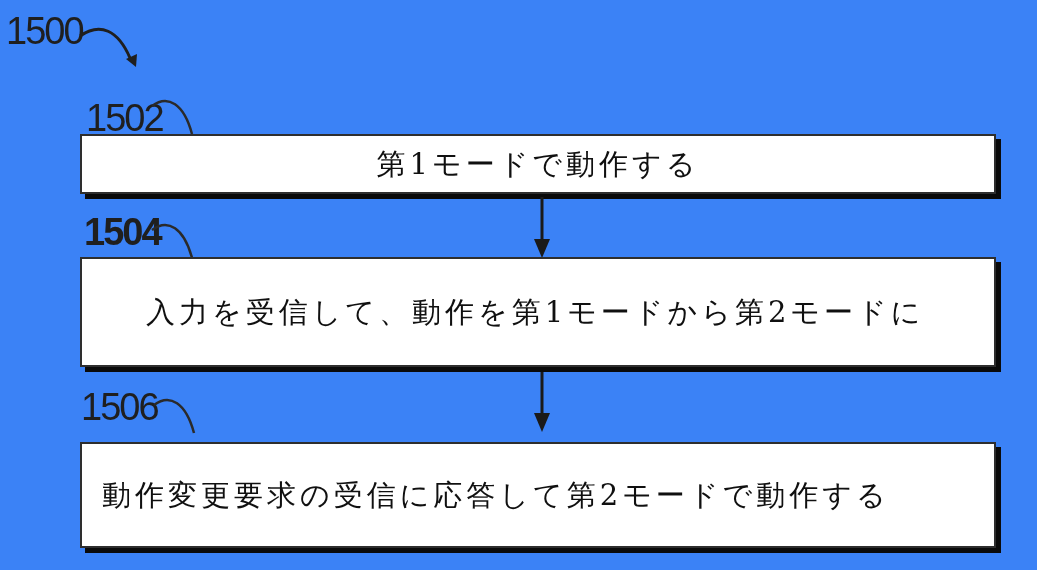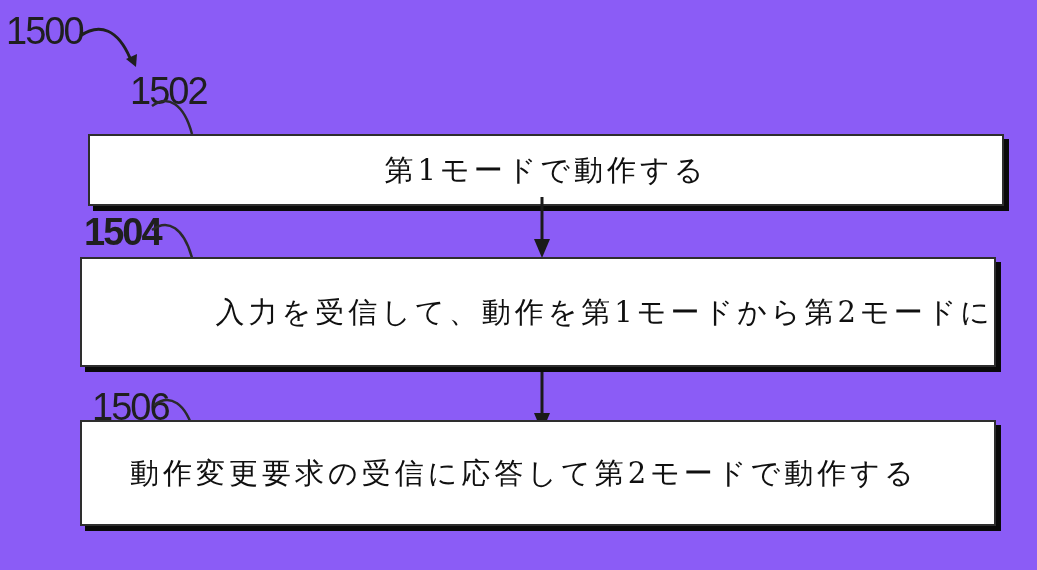--- a/index.html
+++ b/index.html
@@ -1,20 +1,20 @@
 <!DOCTYPE html>
 <html><head>
 <meta charset="utf-8">
 <style>
   html, body { margin: 0; padding: 0; background: #ffffff; }
   .stage {
     position: relative;
     width: 1037px;
     height: 570px;
-    background: #8b5cf6;
+    background: #3b82f6;
     overflow: hidden;
     font-family: "Liberation Sans", sans-serif;
     color: #1a1a1a;
   }
   .ref-label {
     position: absolute;
     font-family: "Liberation Sans", sans-serif;
     font-size: 38px;
     font-weight: 400;
     letter-spacing: -2px;
@@ -35,37 +35,37 @@
     box-sizing: border-box;
   }
   .flow-box .jp-line {
     font-family: "DejaVu Serif", serif;
     font-size: 29px;
     letter-spacing: 4px;
     color: #101010;
     line-height: 46px;
     white-space: nowrap;
   }
-  .box-1 { top: 134px; height: 72px; align-items: center; margin-left: 8px; }
-  .box-2 { top: 257px; height: 110px; padding-left: 64px; align-items: flex-end; }
-  .box-3 { top: 420px; height: 106px; padding-left: 48px; align-items: flex-start; }
+  .box-1 { top: 134px; height: 60px; align-items: center; }
+  .box-2 { top: 257px; height: 110px; padding-left: 64px; align-items: flex-start; }
+  .box-3 { top: 442px; height: 106px; padding-left: 20px; align-items: flex-start; }
   .leader-svg, .arrow-svg, .figref-svg { position: absolute; overflow: visible; }
 </style>
 </head>
 <body>
 
 <div class="stage">
 
   <div class="ref-label" style="left:6px; top:12px;">1500</div>
   <svg class="figref-svg" style="left:76px; top:22px;" width="70" height="46">
     <path d="M4,14 C 24,0 42,8 54,36" fill="none" stroke="#1f1f1f" stroke-width="3"></path>
     <polygon points="60,45 50,37 61,32" fill="#1f1f1f"></polygon>
   </svg>
 
-  <div class="ref-label" style="left:86px; top:72px;margin-left:44px;">1502</div>
+  <div class="ref-label" style="left:86px; top:99px;">1502</div>
   <svg class="leader-svg" style="left:150px; top:96px;" width="46" height="40">
     <path d="M2,10 C 18,-2 34,8 42,38" fill="none" stroke="#2a2a2a" stroke-width="2.5"></path>
   </svg>
   <div class="flow-box box-1">
     <div class="jp-line">第1モードで動作する</div>
   </div>
 
   <svg class="arrow-svg" style="left:530px; top:197px;" width="24" height="61">
     <line x1="12" y1="0" x2="12" y2="43" stroke="#1a1a1a" stroke-width="3"></line>
     <polygon points="4,42 20,42 12,61" fill="#1a1a1a"></polygon>
@@ -77,21 +77,21 @@
   </svg>
   <div class="flow-box box-2">
     <div class="jp-line">入力を受信して、動作を第1モードから第2モードに</div>
   </div>
 
   <svg class="arrow-svg" style="left:530px; top:372px;" width="24" height="60">
     <line x1="12" y1="0" x2="12" y2="42" stroke="#1a1a1a" stroke-width="3"></line>
     <polygon points="4,41 20,41 12,60" fill="#1a1a1a"></polygon>
   </svg>
 
-  <div class="ref-label" style="left:92px; top:388px;">1506</div>
+  <div class="ref-label" style="left:81px; top:388px;">1506</div>
   <svg class="leader-svg" style="left:152px; top:395px;" width="46" height="40">
     <path d="M2,10 C 18,-2 34,8 42,38" fill="none" stroke="#2a2a2a" stroke-width="2.5"></path>
   </svg>
   <div class="flow-box box-3">
     <div class="jp-line">動作変更要求の受信に応答して第2モードで動作する</div>
   </div>
 
 </div>
 
 </body></html>

